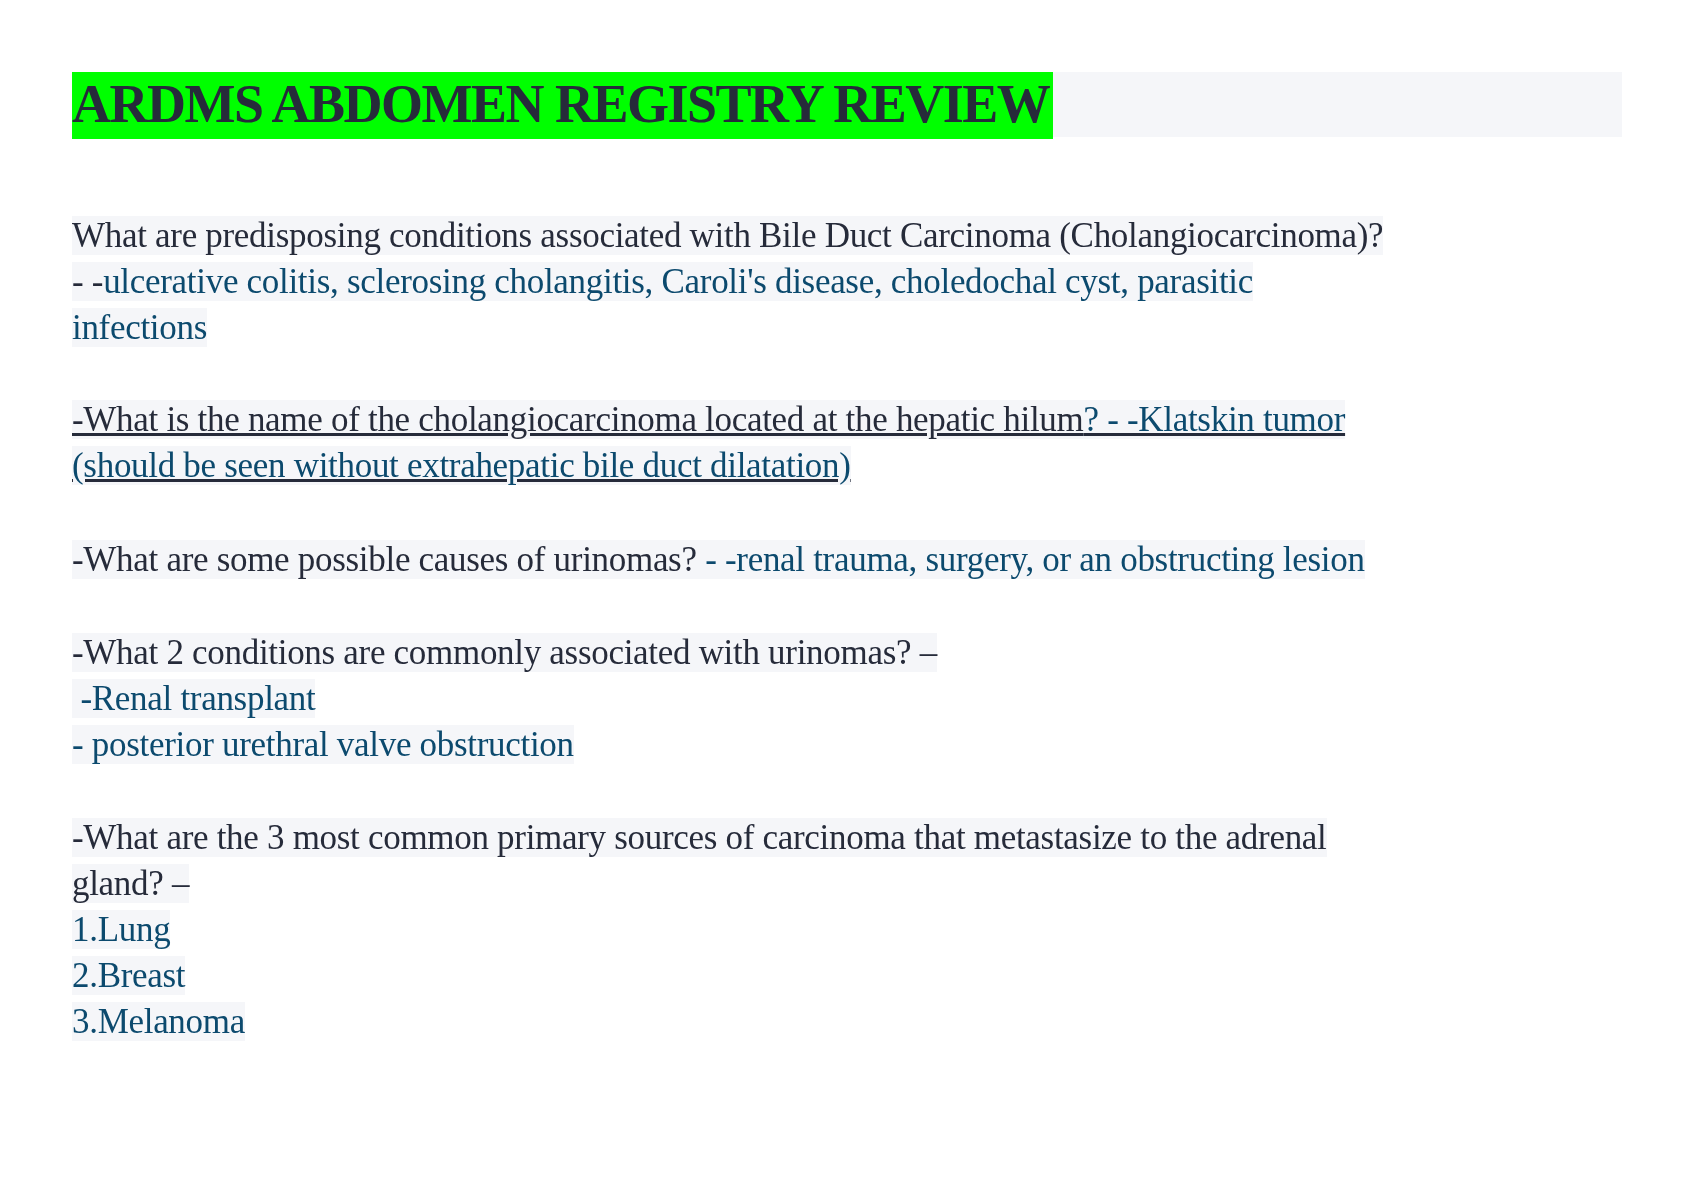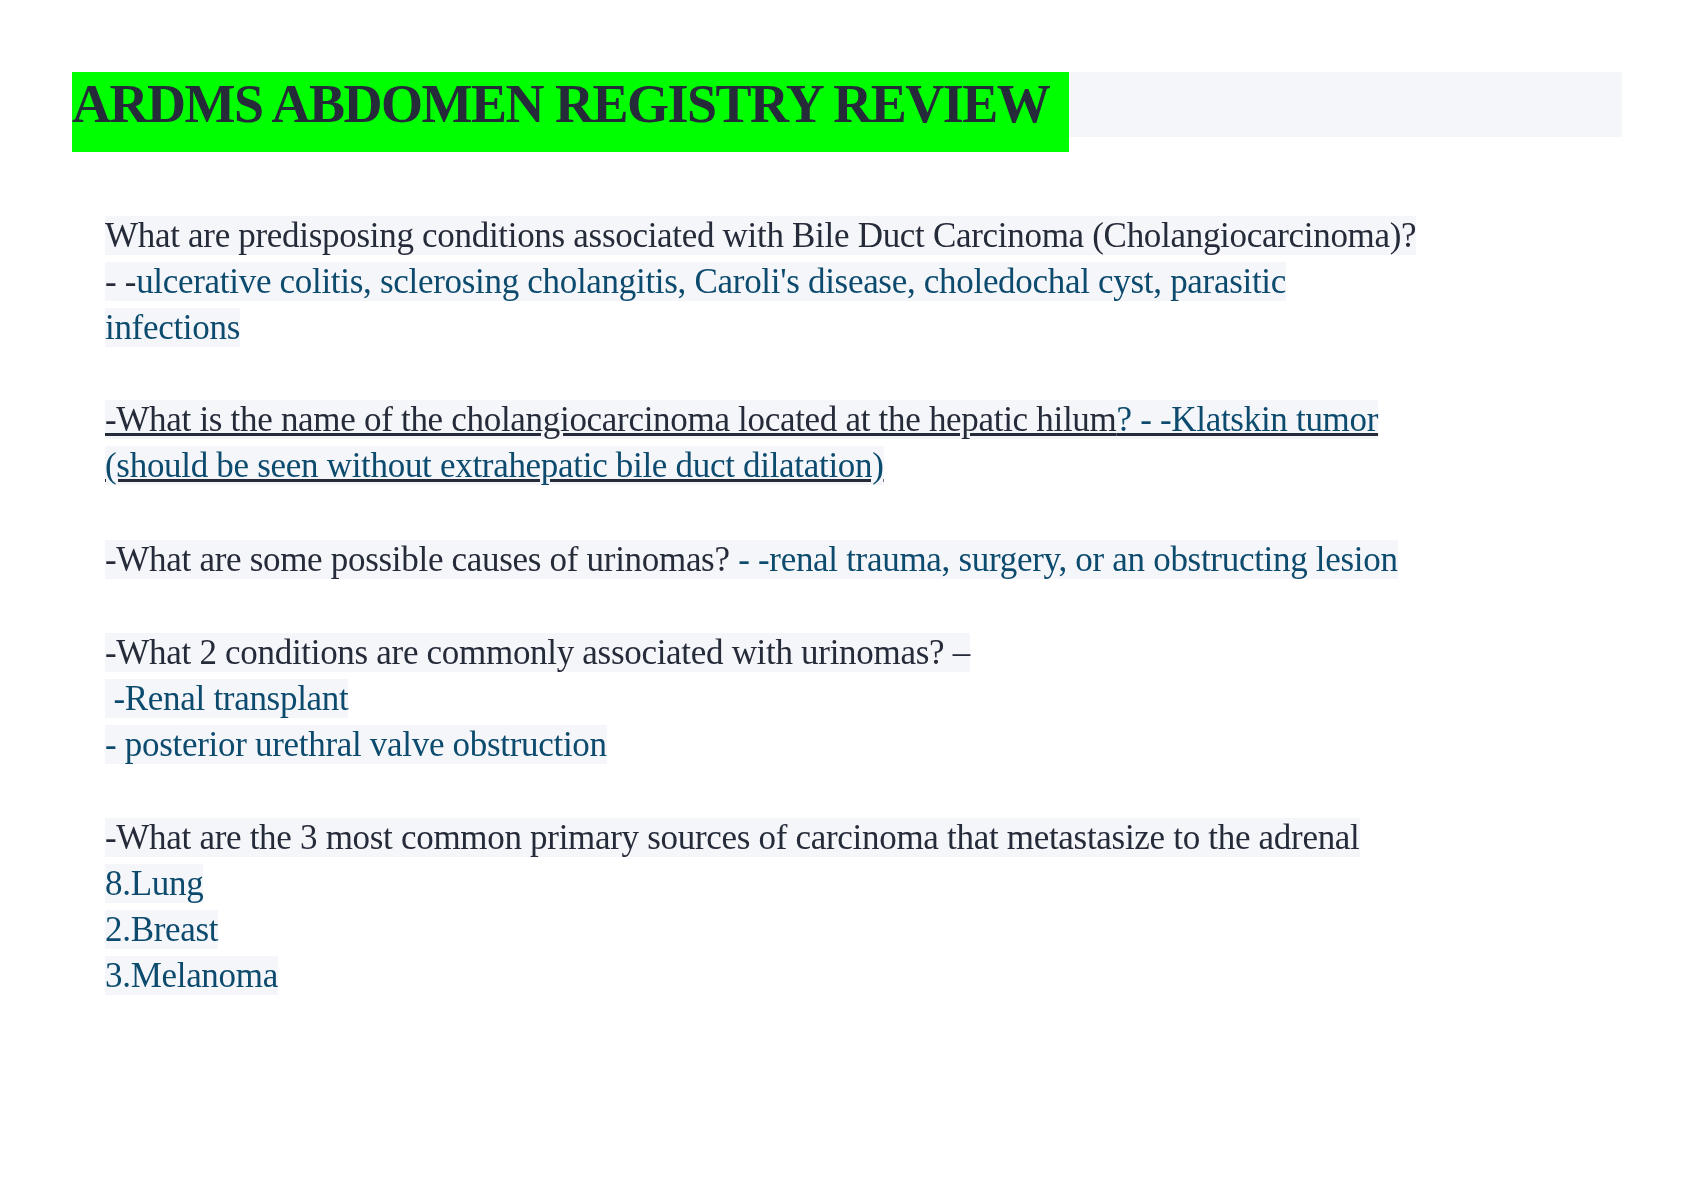--- a/index.html
+++ b/index.html
@@ -26,42 +26,41 @@
       left: 0;
       top: 72px;
       width: 1550px;
       height: 65px;
       background: #f5f6f9;
     }
     .title {
       position: absolute;
       left: 0;
       top: 72px;
-      height: 80px;
+      height: 67px;
       line-height: 65px;
       background: #00ff00;
       font-weight: bold;
       font-size: 54px;
       color: #262b3a;
       letter-spacing: -1.5px;
       white-space: nowrap;
-      padding-right: 20px;
+      padding-right: 4px;
       transform-origin: left center;
     }
     .block {
       position: absolute;
       left: 0;
       font-size: 35px;
       line-height: 46px;
       letter-spacing: -0.3px;
     }
     .line {
       display: block;
       white-space: nowrap;
-      margin-left: 33px;
     }
     .hl {
       background: #f5f6f9;
     }
     .q { color: #262b3a; }
     .a { color: #0c4a6e; }
     .b1 { top: 213px; }
     .b2 { top: 397px; text-decoration: underline; }
     .b3 { top: 537px; }
     .b4 { top: 630px; }
@@ -91,18 +90,19 @@
   </div>
 
   <div class="block b4">
     <span class="line"><span class="hl q">-What 2 conditions are commonly associated with urinomas? –</span></span>
     <span class="line"><span class="hl a" style="white-space:pre;"> -Renal transplant</span></span>
     <span class="line"><span class="hl a">- posterior urethral valve obstruction</span></span>
   </div>
 
   <div class="block b5">
     <span class="line"><span class="hl q">-What are the 3 most common primary sources of carcinoma that metastasize to the adrenal</span></span>
-    <span class="line"><span class="hl a">8.Lung</span></span>
+    <span class="line"><span class="hl q">gland? –</span></span>
+    <span class="line"><span class="hl a">1.Lung</span></span>
     <span class="line"><span class="hl a">2.Breast</span></span>
     <span class="line"><span class="hl a">3.Melanoma</span></span>
   </div>
 
 </div>
 
 </body></html>

